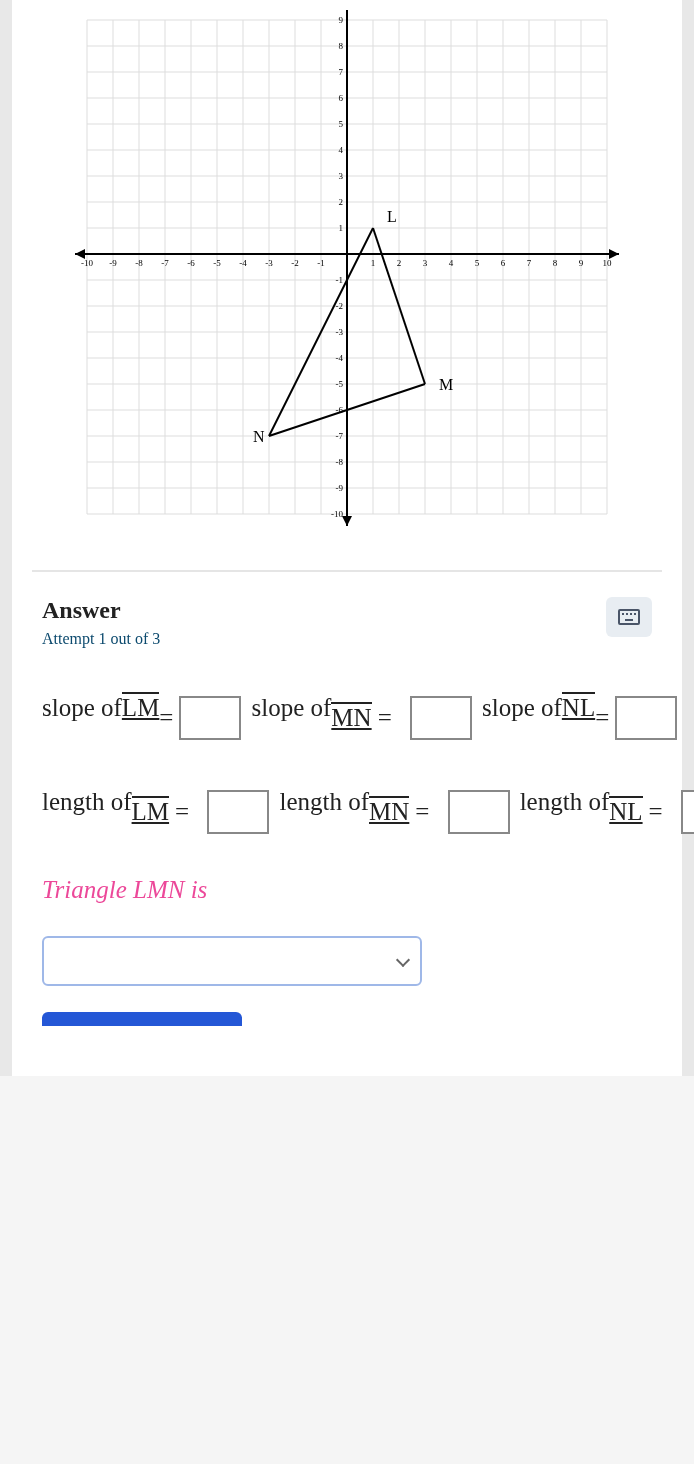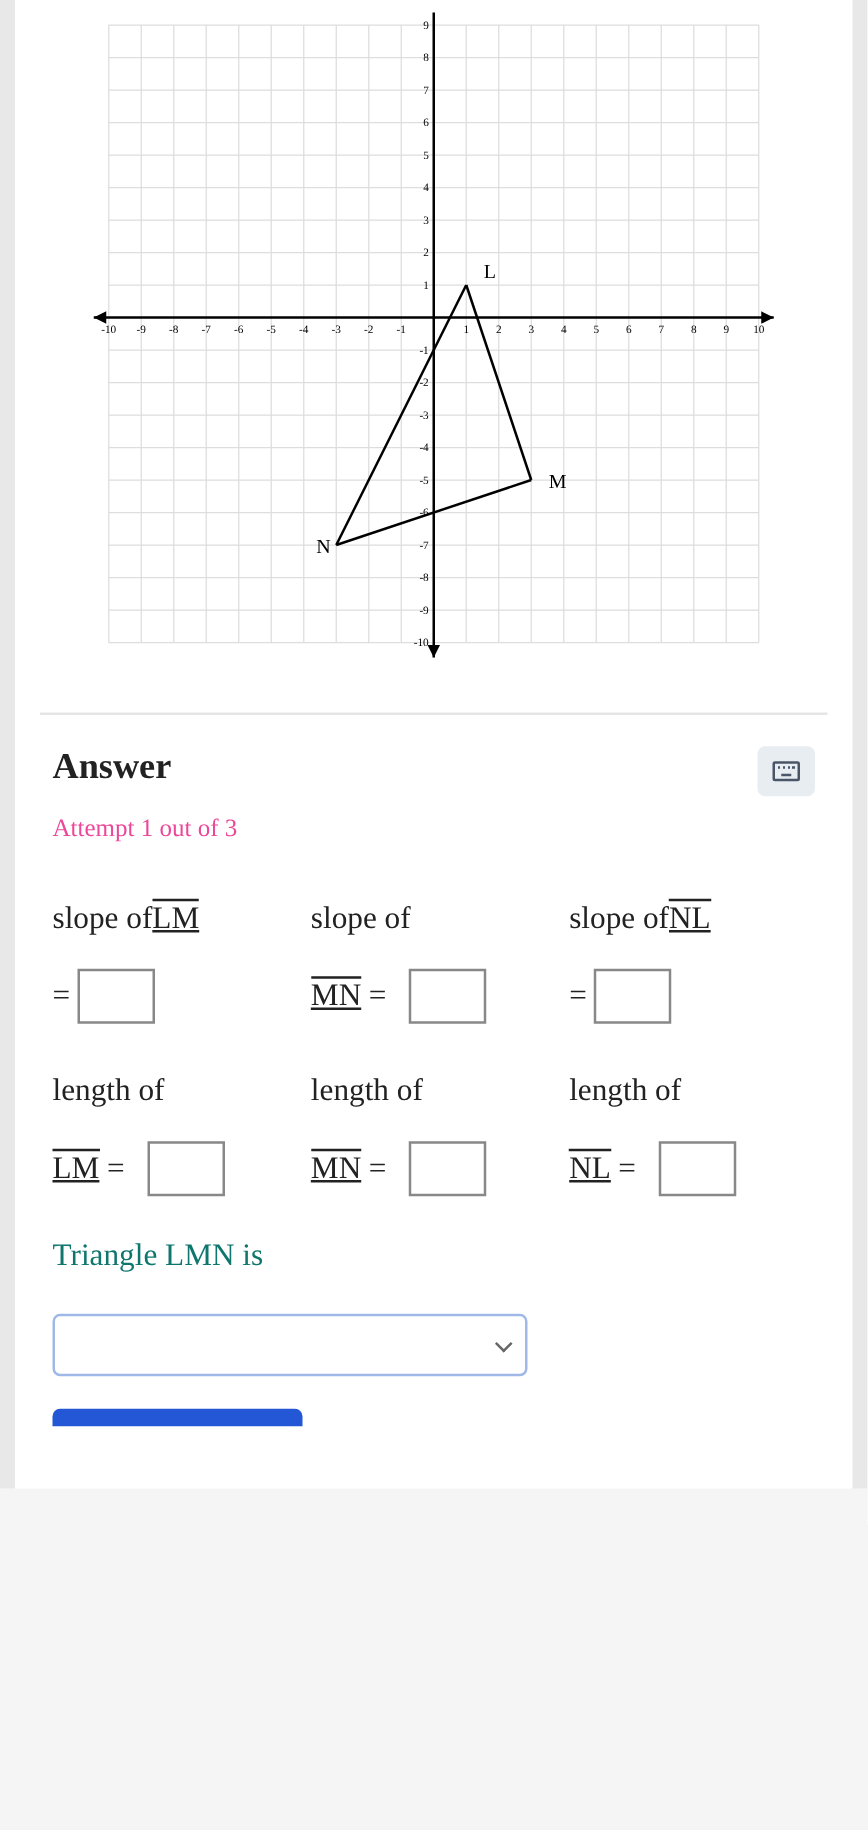--- a/index.html
+++ b/index.html
@@ -36,27 +36,27 @@
       padding: 25px 10px 10px 10px;
     }
     .answer-header {
       display: flex;
       justify-content: space-between;
       align-items: flex-start;
       margin-bottom: 40px;
     }
     .answer-title {
       font-weight: bold;
-      font-size: 29px;
+      font-size: 24px;
       color: #222;
-      margin-bottom: 22px;
+      margin-bottom: 6px;
     }
     .answer-sub {
-      color: #ec4899;
-      font-size: 20px;
+      color: #0c4a6e;
+      font-size: 16px;
     }
     .kbd-btn {
       background: #e8edf2;
       border: none;
       border-radius: 6px;
       width: 46px;
       height: 40px;
       display: flex;
       align-items: center;
       justify-content: center;
@@ -84,21 +84,21 @@
       background: #4a5568;
     }
     .cols {
       display: flex;
       gap: 10px;
       margin-bottom: 34px;
     }
     .col {
       flex: 1;
       display: flex;
-      flex-direction: column;
+      flex-direction: row;
       font-size: 25px;
       color: #222;
     }
     .row-label, .row-input {
       display: flex;
       align-items: center;
       min-height: 40px;
     }
     .row-label { margin-bottom: 20px; white-space: nowrap; }
     .row-input { gap: 6px; }
@@ -119,22 +119,23 @@
     .ansbox {
       width: 62px;
       height: 44px;
       border: 2px solid #888;
       background: #fff;
       font-size: 20px;
       text-align: center;
     }
     .tri-row {
       font-size: 25px;
-      color: #0f766e;
+      color: #ec4899;
       margin-bottom: 32px;
+      font-style: italic;
     }
     .select-wrap {
       position: relative;
       width: 380px;
       margin-left: 0;
     }
     .select-box {
       width: 100%;
       height: 50px;
       border: 2px solid #9fb8e8;

